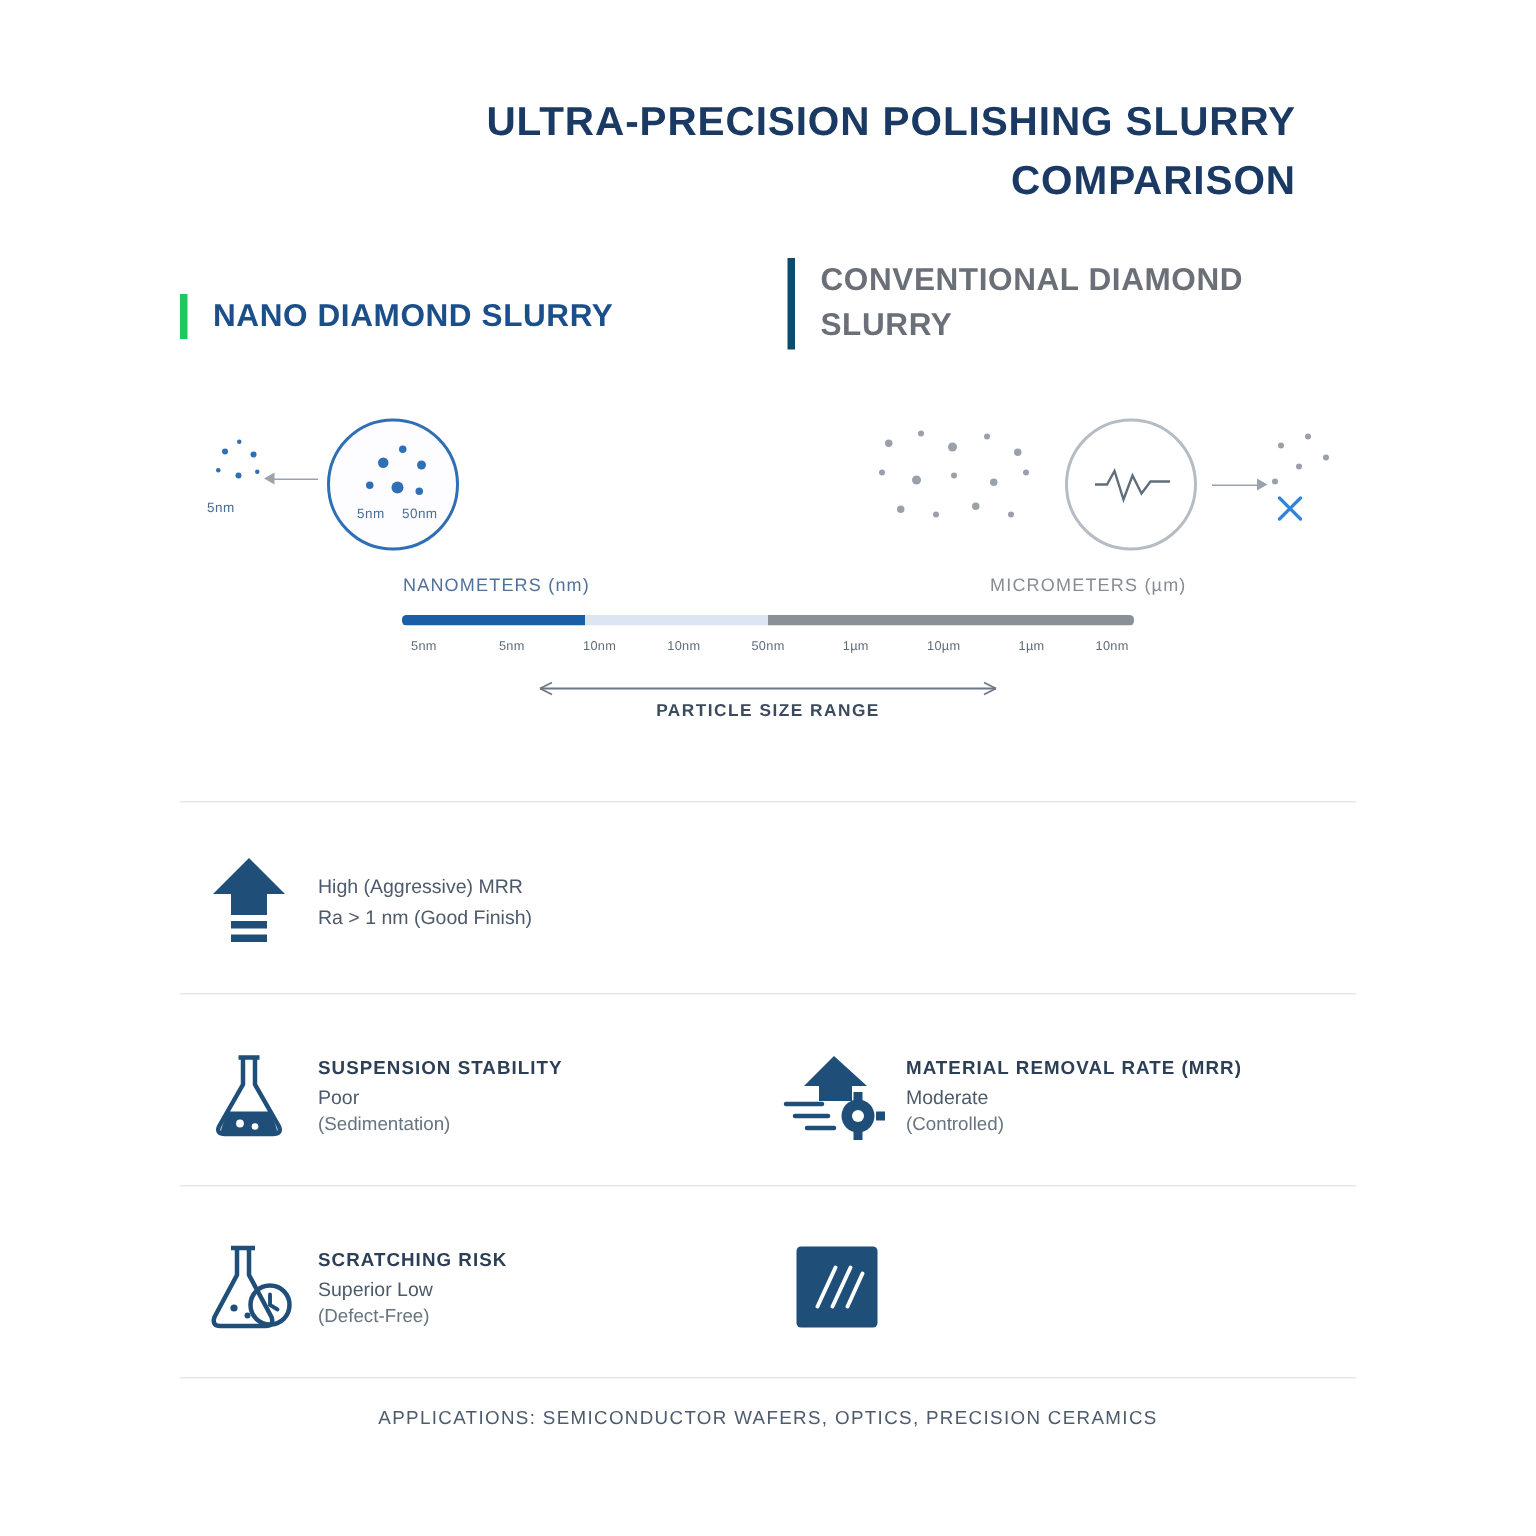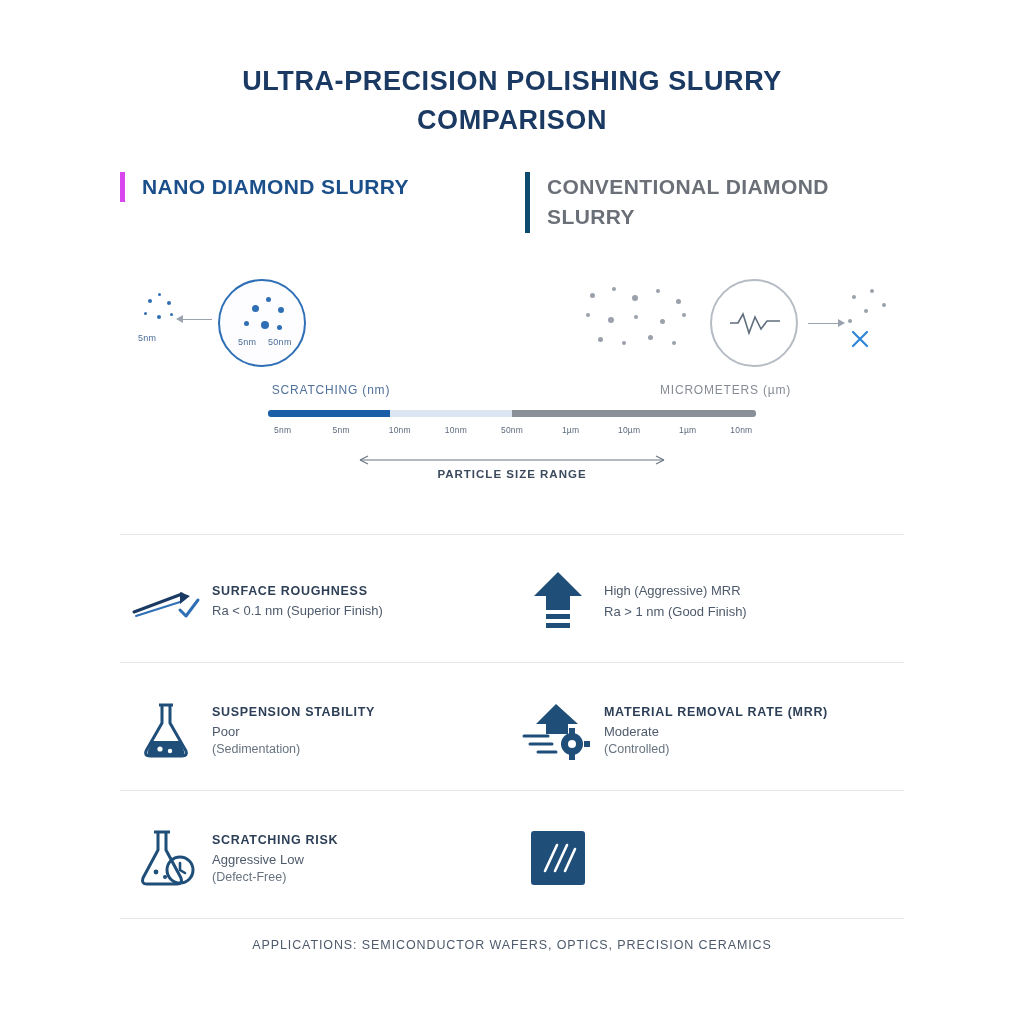--- a/index.html
+++ b/index.html
@@ -21,21 +21,21 @@
     background: #ffffff;
     box-sizing: border-box;
   }
 
   
   .title {
     position: absolute;
     left: 160px;
     top: 62px;
     width: 704px;
-    text-align: center;
+    text-align: right;
     font-size: 27px;
     font-weight: bold;
     letter-spacing: 0.6px;
     line-height: 1.45;
     color: #1b3a63;
   }
 
   
   .col-head {
     position: absolute;
@@ -43,21 +43,22 @@
     font-size: 21px;
     font-weight: bold;
     line-height: 1.45;
     letter-spacing: 0.4px;
     padding-left: 17px;
   }
   .col-head.left {
     left: 120px;
     width: 330px;
     color: #1b4f8a;
-    border-left: 5px solid #d946ef;
+    border-left: 5px solid #22c55e;
+    margin-top: 24px;
   }
   .col-head.right {
     left: 525px;
     width: 330px;
     color: #6b7078;
     border-left: 5px solid #0c4a6e;
   }
 
   
   .viz {
@@ -252,21 +253,21 @@
     <div class="circle circle-left"></div>
     <div class="dot" style="left:132px; top:40px; width:7px; height:7px;"></div>
     <div class="dot" style="left:146px; top:32px; width:5px; height:5px;"></div>
     <div class="dot" style="left:158px; top:42px; width:6px; height:6px;"></div>
     <div class="dot" style="left:124px; top:56px; width:5px; height:5px;"></div>
     <div class="dot" style="left:141px; top:56px; width:8px; height:8px;"></div>
     <div class="dot" style="left:157px; top:60px; width:5px; height:5px;"></div>
     <div class="label-sm" style="left:118px; top:72px;">5nm</div>
     <div class="label-sm" style="left:148px; top:72px;">50nm</div>
 
-    <div class="unit-label unit-left">SCRATCHING (nm)</div>
+    <div class="unit-label unit-left">NANOMETERS (nm)</div>
     <div class="unit-label unit-right">MICROMETERS (µm)</div>
 
     <div class="dot dot-grey" style="left:470px; top:28px; width:5px; height:5px;"></div>
     <div class="dot dot-grey" style="left:492px; top:22px; width:4px; height:4px;"></div>
     <div class="dot dot-grey" style="left:512px; top:30px; width:6px; height:6px;"></div>
     <div class="dot dot-grey" style="left:536px; top:24px; width:4px; height:4px;"></div>
     <div class="dot dot-grey" style="left:556px; top:34px; width:5px; height:5px;"></div>
     <div class="dot dot-grey" style="left:466px; top:48px; width:4px; height:4px;"></div>
     <div class="dot dot-grey" style="left:488px; top:52px; width:6px; height:6px;"></div>
     <div class="dot dot-grey" style="left:514px; top:50px; width:4px; height:4px;"></div>
@@ -319,34 +320,20 @@
       <path d="M312 6 L304 2 M312 6 L304 10" stroke="#6b7785" stroke-width="1.2" fill="none"></path>
     </svg>
   </div>
   <div class="range-caption">PARTICLE SIZE RANGE</div>
 
   <div class="rows">
 
     <div class="row">
       <div class="cell">
         <div class="cell-icon">
-          <svg width="72" height="48" viewBox="0 0 72 48">
-            <path d="M4 34 L52 16" stroke="#1b3a63" stroke-width="3" stroke-linecap="round"></path>
-            <path d="M6 38 L50 24" stroke="#2f6fb5" stroke-width="2" stroke-linecap="round"></path>
-            <path d="M50 14 L60 18 L50 26 Z" fill="#1b3a63"></path>
-            <path d="M50 32 L56 38 L68 22" stroke="#2f6fb5" stroke-width="3" fill="none" stroke-linecap="round" stroke-linejoin="round"></path>
-          </svg>
-        </div>
-        <div class="cell-text">
-          <div class="lbl">SURFACE ROUGHNESS</div>
-          <div class="val">Ra &lt; 0.1 nm (Superior Finish)</div>
-        </div>
-      </div>
-      <div class="cell">
-        <div class="cell-icon">
           <svg width="56" height="64" viewBox="0 0 56 64">
             <path d="M28 2 L52 26 L40 26 L40 40 L16 40 L16 26 L4 26 Z" fill="#1f4e79"></path>
             <rect x="16" y="44" width="24" height="5" fill="#1f4e79"></rect>
             <rect x="16" y="53" width="24" height="5" fill="#1f4e79"></rect>
           </svg>
         </div>
         <div class="cell-text">
           <div class="val">High (Aggressive) MRR</div>
           <div class="val">Ra &gt; 1 nm (Good Finish)</div>
         </div>
@@ -397,21 +384,21 @@
           <svg width="64" height="64" viewBox="0 0 64 64">
             <path d="M20 6 L36 6 M24 6 L24 24 L9 52 Q7 58 13 58 L43 58 Q49 58 47 52 L32 24 L32 6" fill="none" stroke="#1f4e79" stroke-width="3" stroke-linejoin="round"></path>
             <circle cx="22" cy="46" r="2.4" fill="#1f4e79"></circle>
             <circle cx="31" cy="51" r="2" fill="#1f4e79"></circle>
             <circle cx="46" cy="44" r="13" fill="none" stroke="#1f4e79" stroke-width="3"></circle>
             <path d="M46 37 L46 44 L51 47" stroke="#1f4e79" stroke-width="2.6" fill="none" stroke-linecap="round"></path>
           </svg>
         </div>
         <div class="cell-text">
           <div class="lbl">SCRATCHING RISK</div>
-          <div class="val">Aggressive Low</div>
+          <div class="val">Superior Low</div>
           <div class="sub">(Defect-Free)</div>
         </div>
       </div>
       <div class="cell">
         <div class="cell-icon">
           <svg width="58" height="58" viewBox="0 0 58 58">
             <rect x="2" y="2" width="54" height="54" rx="3" fill="#1f4e79"></rect>
             <path d="M16 42 L28 16 M26 42 L38 16 M36 42 L46 20" stroke="#ffffff" stroke-width="2.6" stroke-linecap="round"></path>
           </svg>
         </div>

